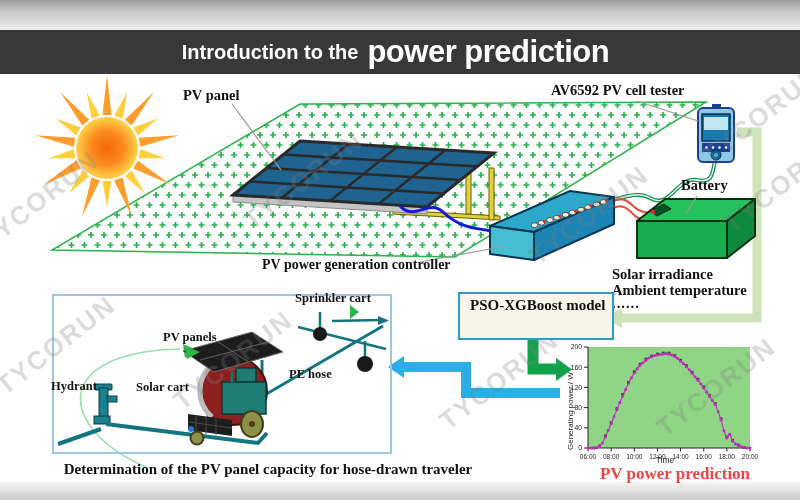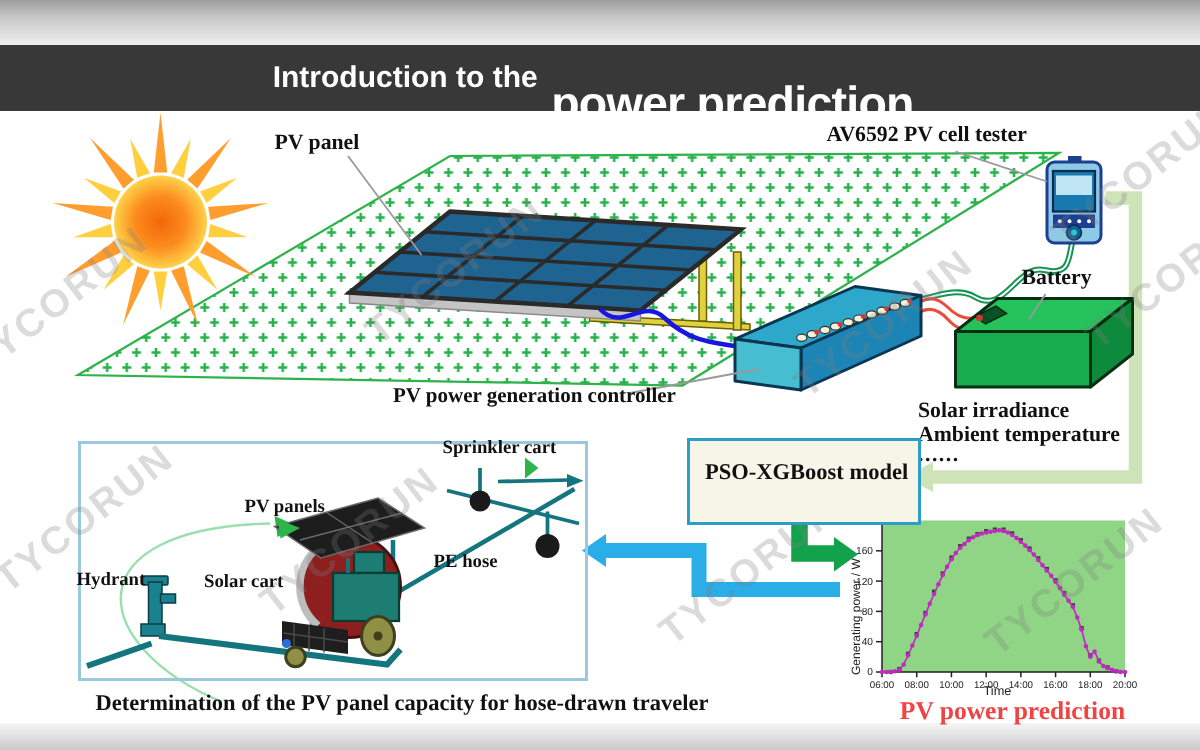--- a/index.html
+++ b/index.html
@@ -6,29 +6,29 @@
   body{width:800px;height:500px;position:relative;overflow:hidden;background:#fff;
        font-family:"Liberation Serif",serif;}
   .strip-top{position:absolute;left:0;top:0;width:800px;height:30px;
        background:linear-gradient(180deg,#9e9e9e 0%,#c9c9c9 40%,#efefef 100%);z-index:1;}
   .strip-bottom{position:absolute;left:0;top:482px;width:800px;height:18px;
        background:linear-gradient(180deg,#f6f6f6 0%,#c9c9c9 100%);z-index:1;}
   .titlebar{position:absolute;left:0;top:30px;width:800px;height:44px;background:#383838;
        z-index:4;display:flex;align-items:flex-start;justify-content:center;white-space:nowrap;
        font-family:"Liberation Sans",sans-serif;color:#fff;}
   .titlebar .seg{font-size:20px;font-weight:700;letter-spacing:0px;line-height:44px;}
-  .titlebar .big{font-size:31px;font-weight:700;margin:17px 9px;letter-spacing:-0.5px;}
+  .titlebar .big{font-size:31px;font-weight:700;margin:0 9px;letter-spacing:-0.5px;}
   .wm{position:absolute;font-family:"Liberation Sans",sans-serif;font-weight:700;font-size:26px;
        color:rgba(125,125,125,0.28);transform:rotate(-38deg);letter-spacing:2px;z-index:5;
        pointer-events:none;}
   svg.scene{position:absolute;left:0;top:0;z-index:2;}
   .lbl{position:absolute;z-index:6;font-weight:700;color:#111;white-space:nowrap;}
   .f14{font-size:14.5px;} .f13{font-size:14px;} .f12{font-size:12.5px;}
   .model-box{position:absolute;left:458px;top:292px;width:142px;height:42px;z-index:6;
-       background:#f7f5e8;border:2px solid #2a9ec6;padding:12px 0 0 10px;}
+       background:#f7f5e8;border:2px solid #2a9ec6;padding:2px 0 0 10px;}
   .model-box div{font-size:15px;font-weight:700;line-height:19px;color:#101010;}
   .inputs{position:absolute;left:612px;top:267px;z-index:6;}
   .inputs div{font-size:14.5px;font-weight:700;line-height:15.5px;color:#111;}
   .caption{position:absolute;left:58px;top:461px;width:420px;text-align:center;z-index:6;
        font-size:15px;font-weight:700;color:#111;}
   .chart-title{position:absolute;left:592px;top:464px;width:166px;text-align:center;z-index:6;
        font-size:17px;font-weight:700;color:#ef4444;}
   .ylab{position:absolute;left:566px;top:350px;height:100px;z-index:6;
        writing-mode:vertical-rl;transform:rotate(180deg);
        font-family:"Liberation Sans",sans-serif;font-size:8px;color:#222;}

